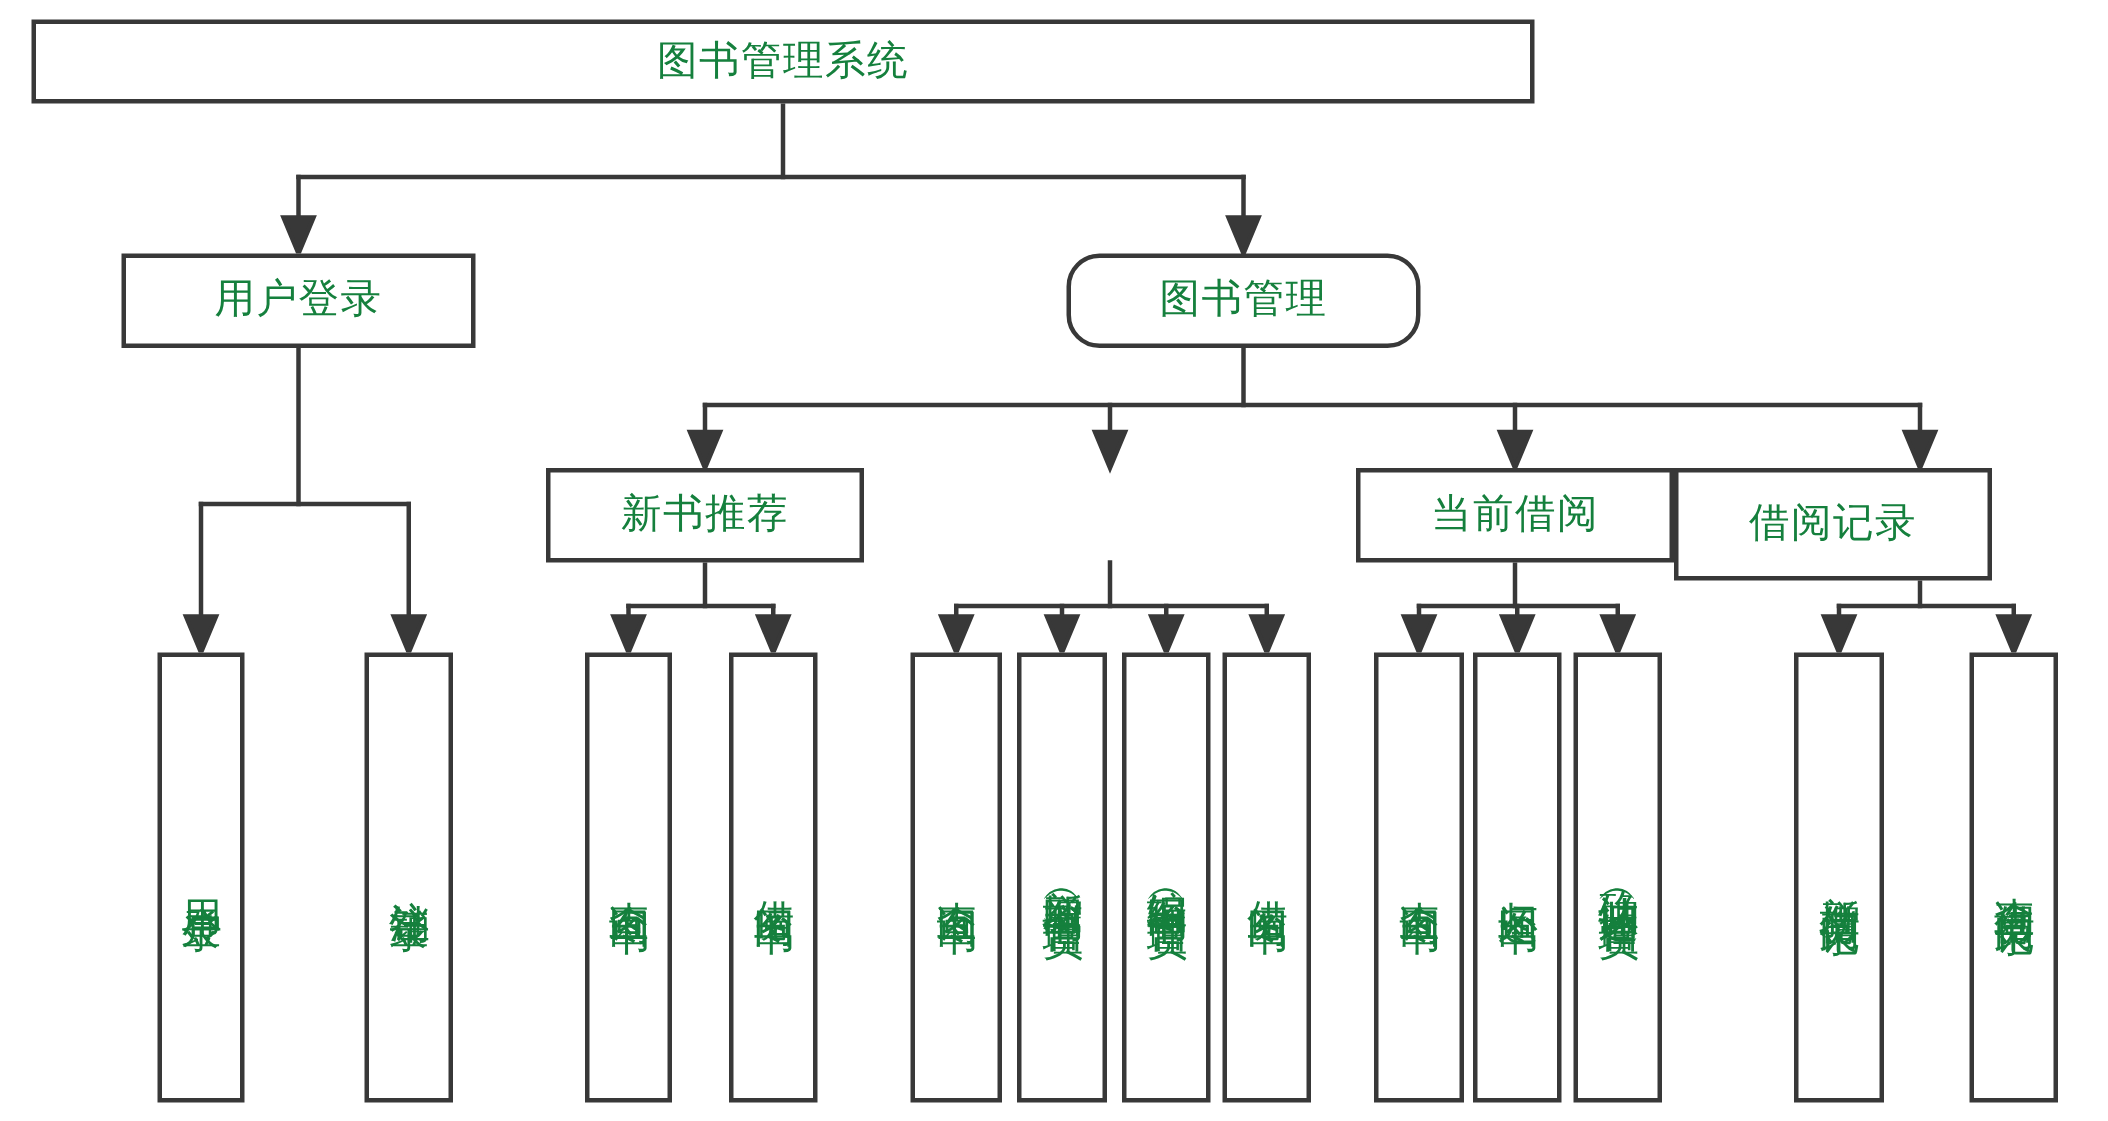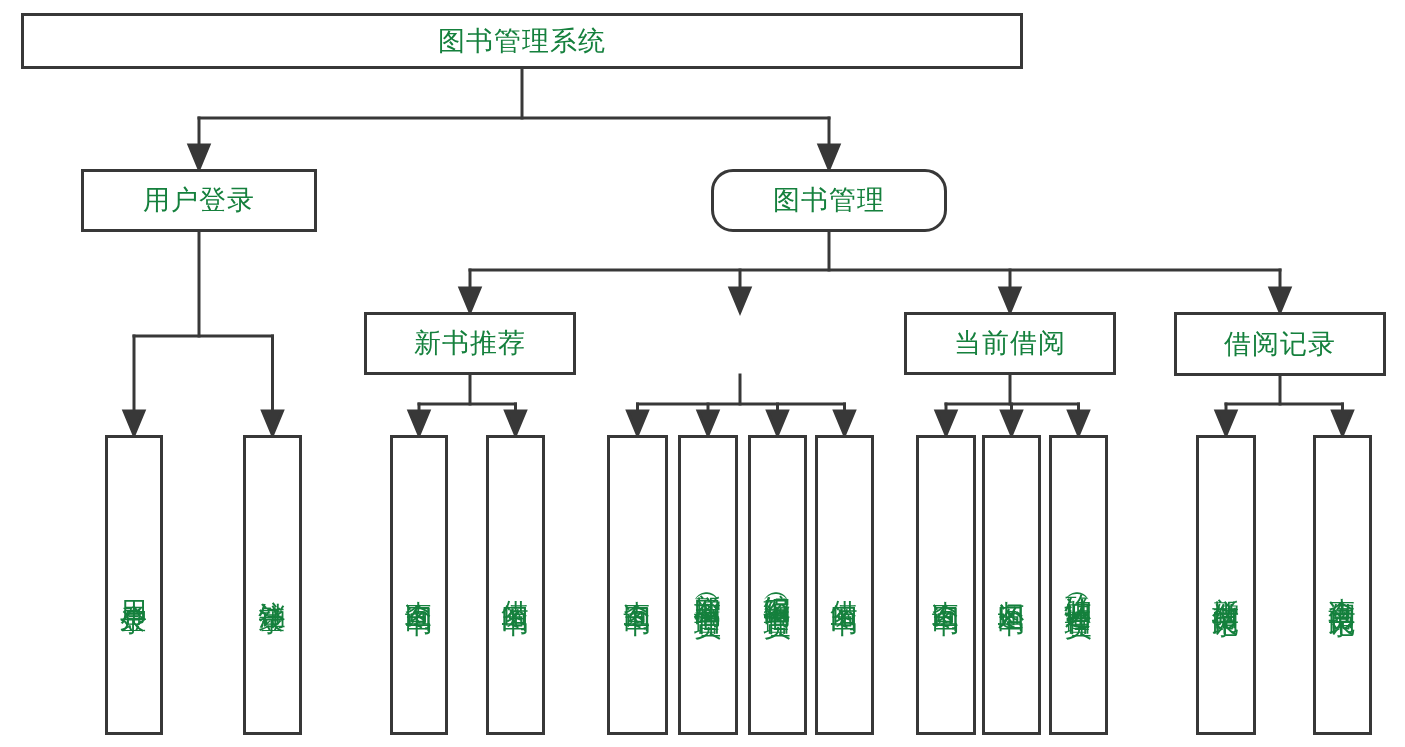--- a/index.html
+++ b/index.html
@@ -111,21 +111,21 @@
     <polygon points="1332.5,411 1352.5,411 1342.5,435"></polygon>
   </svg>
 
   <div class="box h" style="left:21px;top:13px;width:1002px;height:56px;">图书管理系统</div>
 
   <div class="box h" style="left:81px;top:169px;width:236px;height:63px;">用户登录</div>
   <div class="box h" style="left:711px;top:169px;width:236px;height:63px;border-radius:22px;">图书管理</div>
 
   <div class="box h" style="left:364px;top:312px;width:212px;height:63px;">新书推荐</div>
   <div class="box h" style="left:904px;top:312px;width:212px;height:63px;">当前借阅</div>
-  <div class="box h" style="left:1174px;top:312px;width:212px;height:64px;text-align:right;">借阅记录</div>
+  <div class="box h" style="left:1116px;top:312px;width:212px;height:75px;text-align:right;">借阅记录</div>
 
   <div class="box v" style="left:105px;top:435px;width:58px;height:300px;">用户登录</div>
   <div class="box v" style="left:243px;top:435px;width:59px;height:300px;">注销登录</div>
 
   <div class="box v" style="left:390px;top:435px;width:58px;height:300px;">查询图书</div>
   <div class="box v" style="left:486px;top:435px;width:59px;height:300px;">借阅图书</div>
 
   <div class="box v" style="left:607px;top:435px;width:61px;height:300px;">查询图书</div>
   <div class="box v" style="left:678px;top:435px;width:60px;height:300px;">新增图书（管理员）</div>
   <div class="box v" style="left:748px;top:435px;width:59px;height:300px;">编辑图书（管理员）</div>

